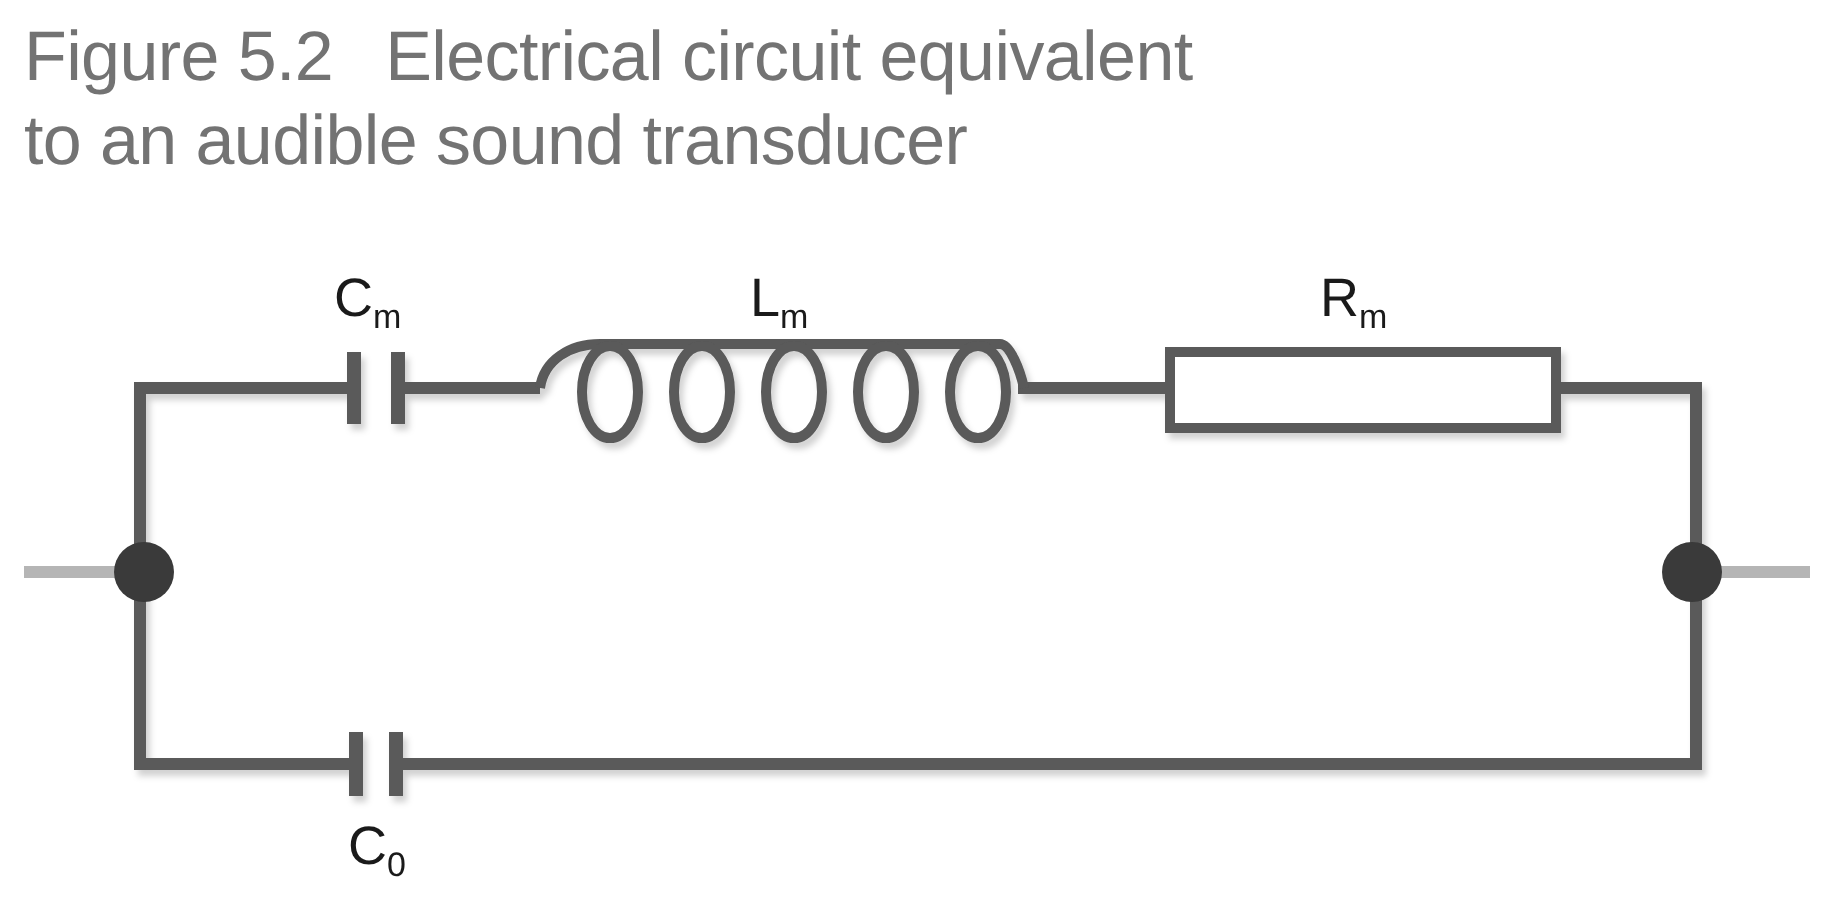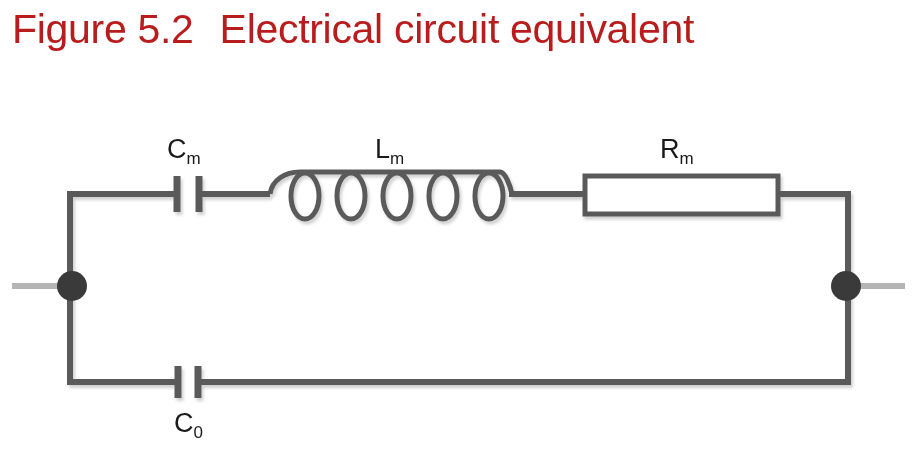--- a/index.html
+++ b/index.html
@@ -1,32 +1,33 @@
 <!DOCTYPE html>
 <html><head>
   <meta charset="utf-8">
   <style>
     html, body { margin: 0; padding: 0; background: #ffffff; }
     body { width: 924px; height: 452px; position: relative; overflow: hidden; }
     .title {
       position: absolute; left: 12px; top: 8px;
       font-family: "Liberation Sans", sans-serif;
-      font-size: 41px; line-height: 42px; color: #b91c1c;
+      font-size: 35px; line-height: 42px; color: #737373;
       letter-spacing: -0.3px;
     }
     .title .num { margin-right: 26px; }
     svg { position: absolute; left: 0; top: 0; }
     .lbl { font-family: "Liberation Sans", sans-serif; font-size: 27px; fill: #1a1a1a; }
     .sub { font-family: "Liberation Sans", sans-serif; font-size: 17px; fill: #1a1a1a; }
   </style>
 </head>
 <body>
 
 <div class="title">
   <div><span class="num">Figure 5.2</span><span>Electrical circuit equivalent</span></div>
+  <div>to an audible sound transducer</div>
 </div>
 
 <svg width="924" height="452" viewBox="0 0 924 452">
   <defs>
     <filter id="sh" x="-5%" y="-20%" width="110%" height="140%">
       <feDropShadow dx="2" dy="3" stdDeviation="1.5" flood-color="#000" flood-opacity="0.18"></feDropShadow>
     </filter>
   </defs>
 
   <line x1="12" y1="286" x2="70" y2="286" stroke="#b5b5b5" stroke-width="6"></line>

